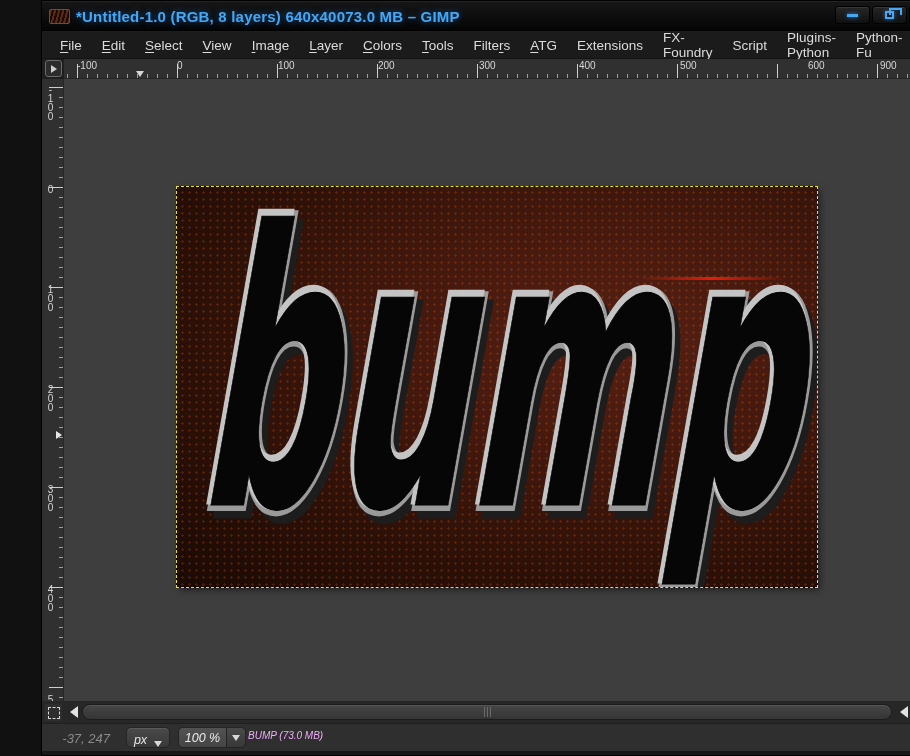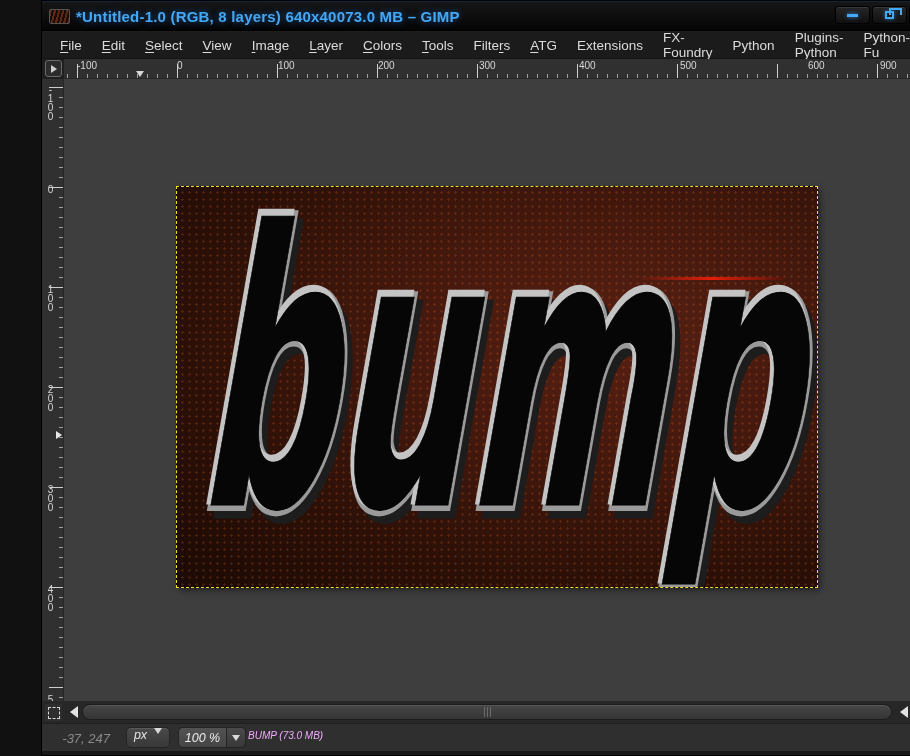--- a/index.html
+++ b/index.html
@@ -87,21 +87,21 @@
     background:linear-gradient(#464646,#353535); border:1px solid #1c1c1c; border-radius:8px;
     box-shadow:inset 0 1px 0 #555; display:flex; align-items:center; justify-content:center; gap:2px; }
   .h-grip-line { width:1px; height:10px; background:#6b6b6b; }
   .nav-btn { position:absolute; left:884px; top:0; width:24px; height:22px; display:flex; align-items:center; justify-content:center; background:#2b2b2b; }
 
   
   .statusbar { position:absolute; left:0; top:722px; width:910px; height:28px; background:#2f2f2f; border-top:1px solid #1f1f1f;font-style:italic; }
   .pos-label { position:absolute; left:10px; top:7px; width:58px; text-align:right; font-size:13px; color:#8a8a8a; }
   .unit-btn { position:absolute; left:84px; top:3px; width:44px; height:21px; border:1px solid #242424; border-radius:5px;
     background:linear-gradient(#4a4a4a,#383838); box-shadow:inset 0 1px 0 #5a5a5a;
-    display:flex; align-items:flex-start; justify-content:center; gap:7px; color:#e4e4e4; font-size:12.5px; }
+    display:flex; align-items:flex-end; justify-content:center; gap:7px; color:#e4e4e4; font-size:12.5px; }
   .dd-arrow { width:0; height:0; border-left:4px solid transparent; border-right:4px solid transparent; border-top:6px solid #d8d8d8; }
   .zoom-widget { position:absolute; left:136px; top:3px; height:21px; display:flex;align-items:flex-end; }
   .zoom-field { width:48px; height:21px; background:linear-gradient(#525252,#454545); border:1px solid #242424; border-right:none;
     border-radius:5px 0 0 5px; display:flex; align-items:center; justify-content:center; font-size:12.5px; color:#ececec; }
   .zoom-btn { width:20px; height:21px; background:linear-gradient(#4a4a4a,#383838); border:1px solid #242424;
     border-radius:0 5px 5px 0; display:flex; align-items:center; justify-content:center; }
   .status-label { position:absolute; left:206px; top:6px; font-size:10px; color:#f0abfc; }
 
   
   .bottom-strip { position:absolute; left:0; top:750px; width:910px; height:6px; background:#171717; }
@@ -134,21 +134,21 @@
       <span class="menu-item"><u>S</u>elect</span>
       <span class="menu-item"><u>V</u>iew</span>
       <span class="menu-item"><u>I</u>mage</span>
       <span class="menu-item"><u>L</u>ayer</span>
       <span class="menu-item"><u>C</u>olors</span>
       <span class="menu-item"><u>T</u>ools</span>
       <span class="menu-item">Filte<u>r</u>s</span>
       <span class="menu-item"><u>A</u>TG</span>
       <span class="menu-item">Extensions</span>
       <span class="menu-item">FX-Foundry</span>
-      <span class="menu-item">Python</span>
+      <span class="menu-item">Script</span>
       <span class="menu-item">Plugins-Python</span>
       <span class="menu-item">Python-Fu</span>
       <span class="menu-item">Script-Fu</span>
     </div>
 
   <div class="ruler-corner">
     <div class="corner-arrow"></div>
   </div>
 
   <div class="h-ruler">

